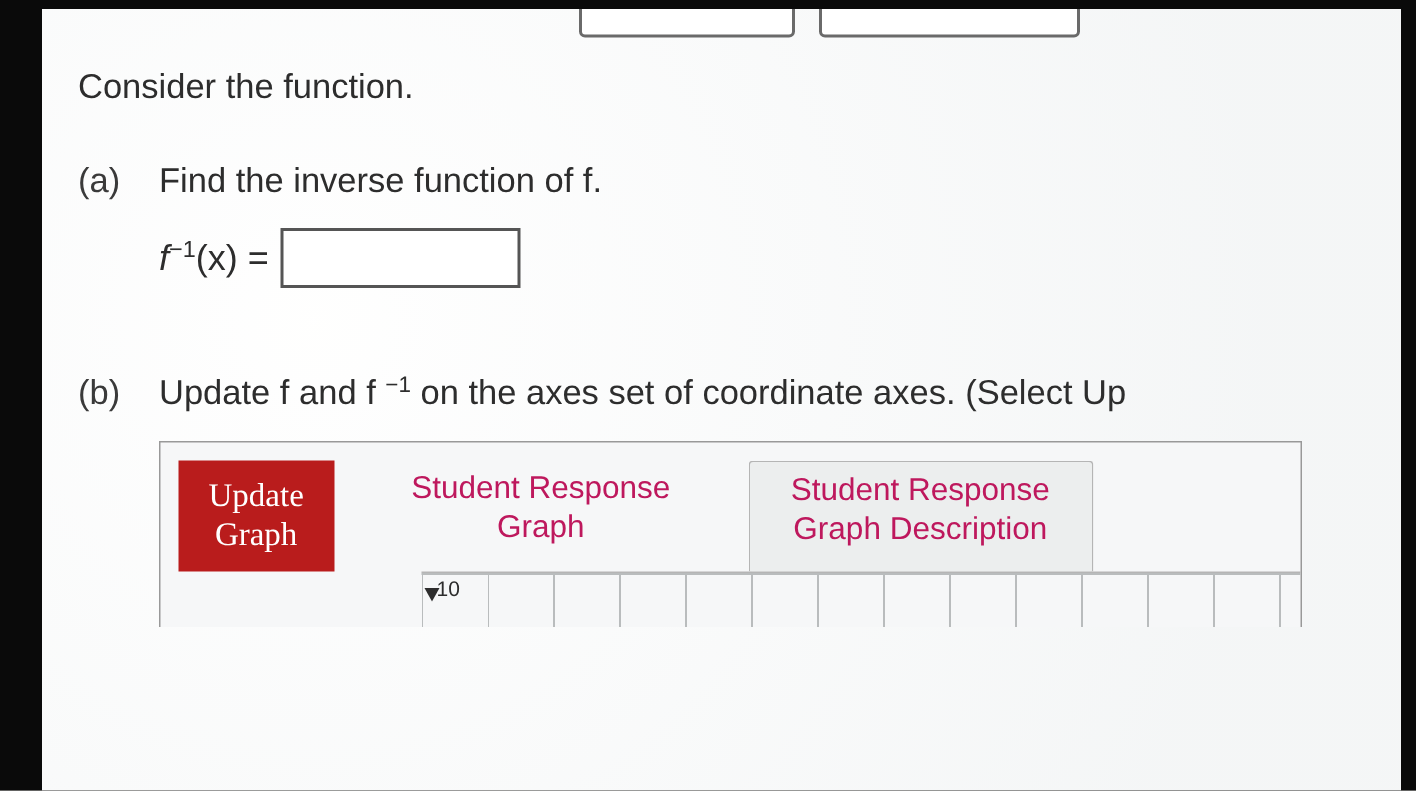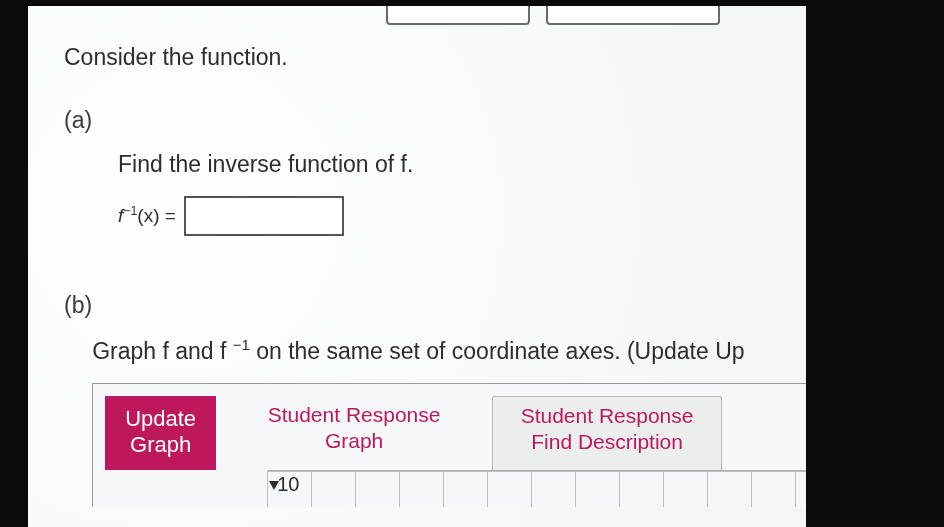--- a/index.html
+++ b/index.html
@@ -13,24 +13,24 @@
 }
 .screen-border {
   box-sizing: border-box;
   width: 944px;
   height: 527px;
   padding: 6px 0 0 28px;
   background: #0a0a0a;
 }
 .page {
   background: #fcfcfa;
-  width: 778px;
+  width: 906px;
   height: 521px;
   box-sizing: border-box;
-  padding: 22px 0 0 36px;
+  padding: 22px 0 0 24px;
   position: relative;
   
   background-image:
     radial-gradient(circle at 20% 40%, rgba(255,255,255,0.9), rgba(230,235,240,0.35) 80%);
   font-size: 23px;
   color: #2d2d2d;
   overflow: hidden;
 }
 .top-fragments {
   position: absolute;
@@ -76,29 +76,28 @@
   display: flex;
   align-items: flex-start;
   margin-top: 36px;
 }
 .part-label {
   width: 54px;
   color: #3a3a3a;
 }
 .part-body {
   flex: 1;
-  margin-top: 44px;
 }
 .inverse-row {
   margin-top: 18px;
   display: flex;
   align-items: center;
   gap: 8px;
   font-style: italic;
-  font-size: 19px;
+  font-size: 24px;
 }
 sup {
   font-size: 0.65em;
   vertical-align: super;
   font-style: normal;
 }
 .answer-input {
   width: 160px;
   height: 40px;
   border: 2px solid #555;
@@ -115,29 +114,29 @@
   display: inline-block;
   width: 760px;
 }
 .graph-toolbar {
   display: flex;
   align-items: stretch;
   padding: 12px 12px 0 12px;
   gap: 24px;
 }
 .update-btn {
-  background: #be185d;
+  background: #b91c1c;
   color: #fff;
   font-size: 22px;
   border: none;
   padding: 10px 20px 12px 20px;
   line-height: 1.2;
   text-align: center;
   cursor: pointer;
-  font-family: Liberation Sans, sans-serif;
+  font-family: Liberation Serif, serif;
 }
 .tab {
   text-align: center;
   font-size: 21px;
   color: #be185d;
   padding: 6px 4px 6px 4px;
   line-height: 1.25;
   width: 220px;
   position: relative;
 }
@@ -153,21 +152,21 @@
   position: relative;
   border-top: 1px solid #b5b5b5;
   background-image:
     repeating-linear-gradient(to right, #b9bcbd 0 1px, transparent 1px 44px),
     repeating-linear-gradient(to bottom, #b9bcbd 0 1px, transparent 1px 44px);
 }
 .axis-tick {
   position: absolute;
   left: 10px;
   top: 2px;
-  font-size: 20px;
+  font-size: 14px;
   color: #2d2d2d;
   text-align: center;
 }
 .axis-tick::before {
   content: "";
   position: absolute;
   left: -8px;
   top: 8px;
   width: 0; height: 0;
   border-left: 5px solid transparent;
@@ -200,36 +199,36 @@
           </span>
           <input class="answer-input" type="text" value="" style="">
         </div>
       </div>
     </div>
 
     <div class="part" style="margin-top:56px;">
       <div class="part-label">(b)</div>
       <div class="part-body">
         <div>
-          <span>Graph f and f</span><span style="font-style:italic;"> </span><sup>−1</sup><span> on the same set of coordinate axes. (Update Up</span>
+          <span>Update f and f</span><span style="font-style:italic;"> </span><sup>−1</sup><span> on the axes set of coordinate axes. (Select Up</span>
         </div>
 
         <div class="graph-toolbar-wrap">
           <div class="graph-toolbar">
             <button class="update-btn">
               <span>Update</span><br>
               <span>Graph</span>
             </button>
             <div class="tab">
               <span>Student Response</span><br>
               <span>Graph</span>
             </div>
             <div class="tab inactive">
               <span>Student Response</span><br>
-              <span>Find Description</span>
+              <span>Graph Description</span>
             </div>
           </div>
           <div class="graph-grid">
             <div class="axis-tick">10</div>
           </div>
         </div>
       </div>
     </div>
 
   </div>

